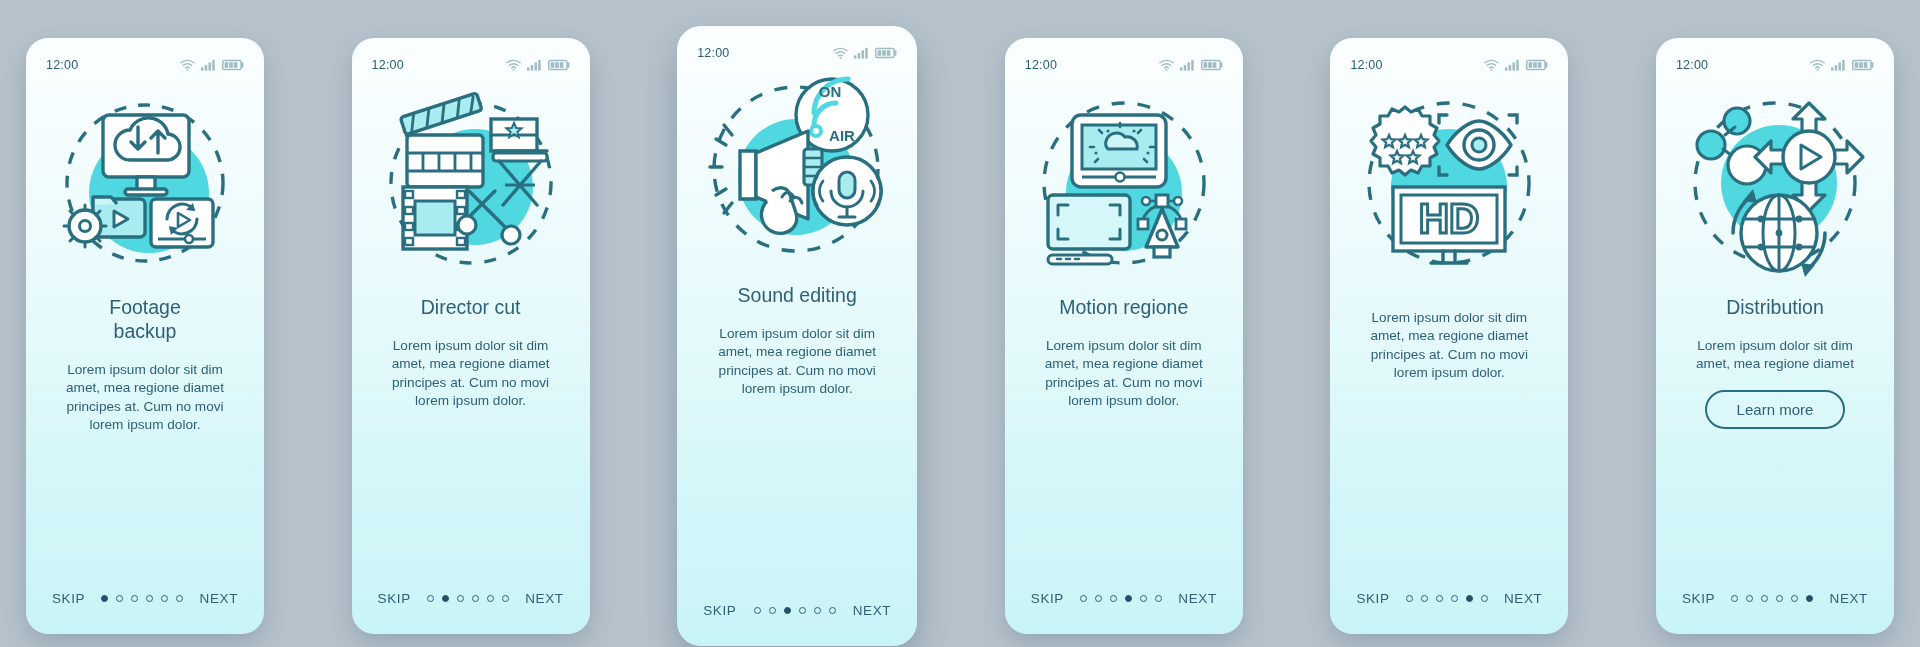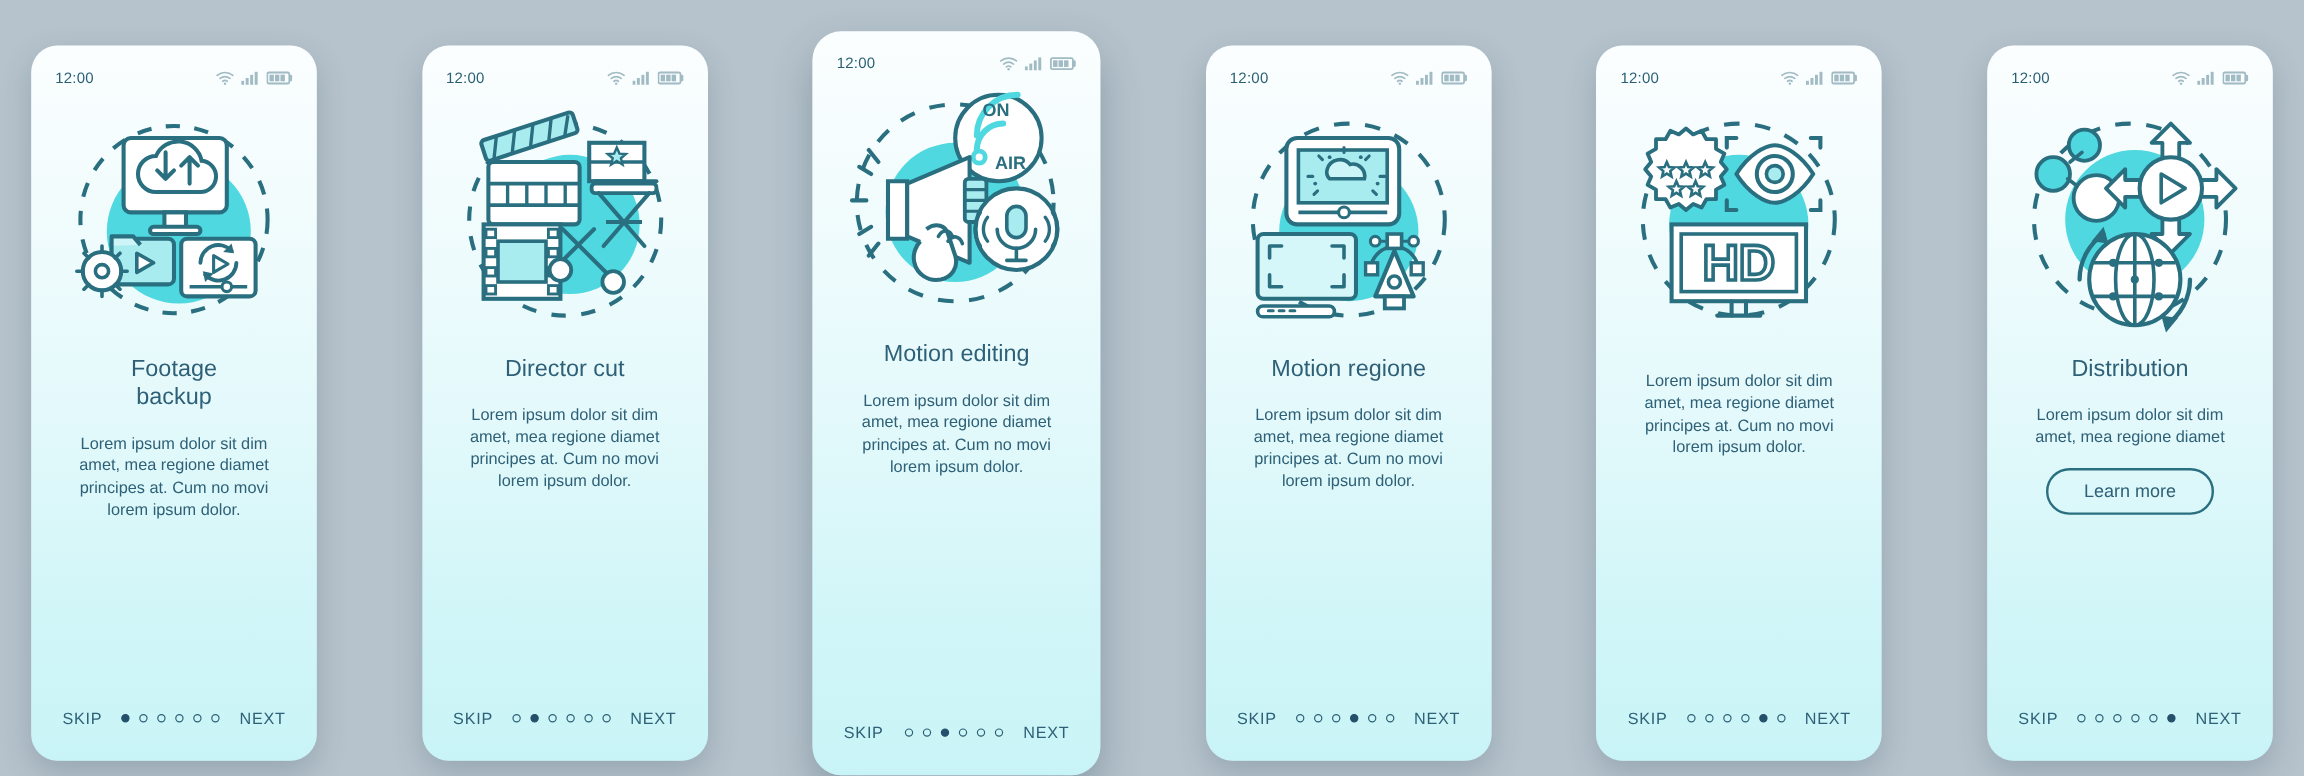--- a/index.html
+++ b/index.html
@@ -341,21 +341,21 @@
     <circle cx="155" cy="122" r="34" fill="#fff" stroke="#2a6f80" stroke-width="3.4"></circle>
     <rect x="147" y="103" width="16" height="26" rx="8" fill="#a9ecf0" stroke="#2a6f80" stroke-width="3"></rect>
     <path d="M139 122a16 16 0 0 0 32 0" stroke="#2a6f80" stroke-width="3" fill="none" stroke-linecap="round"></path>
     <path d="M155 138v10M147 148h16" stroke="#2a6f80" stroke-width="3" stroke-linecap="round"></path>
     <path d="M131 112a16 16 0 0 0 0 20M125 108a24 24 0 0 0 0 28" stroke="#2a6f80" stroke-width="2.8" fill="none" stroke-linecap="round"></path>
     <path d="M179 112a16 16 0 0 1 0 20M185 108a24 24 0 0 1 0 28" stroke="#2a6f80" stroke-width="2.8" fill="none" stroke-linecap="round"></path>
   </g>
 </svg>
       </div>
       <div class="textwrap">
-        <div class="title">Motion editing</div>
+        <div class="title">Sound editing</div>
         <div class="desc">Lorem ipsum dolor sit dim
 amet, mea regione diamet
 principes at. Cum no movi
 lorem ipsum dolor.</div>
       </div>
       <div class="nav">
         <span class="nav-lbl">SKIP</span>
         <span class="dots">
           <span class="dot"></span>
           <span class="dot"></span>

